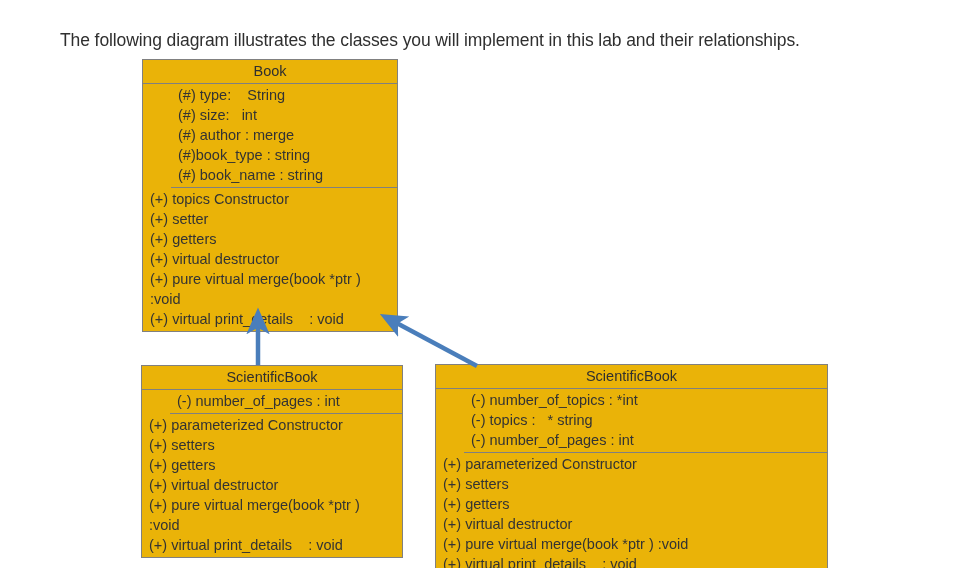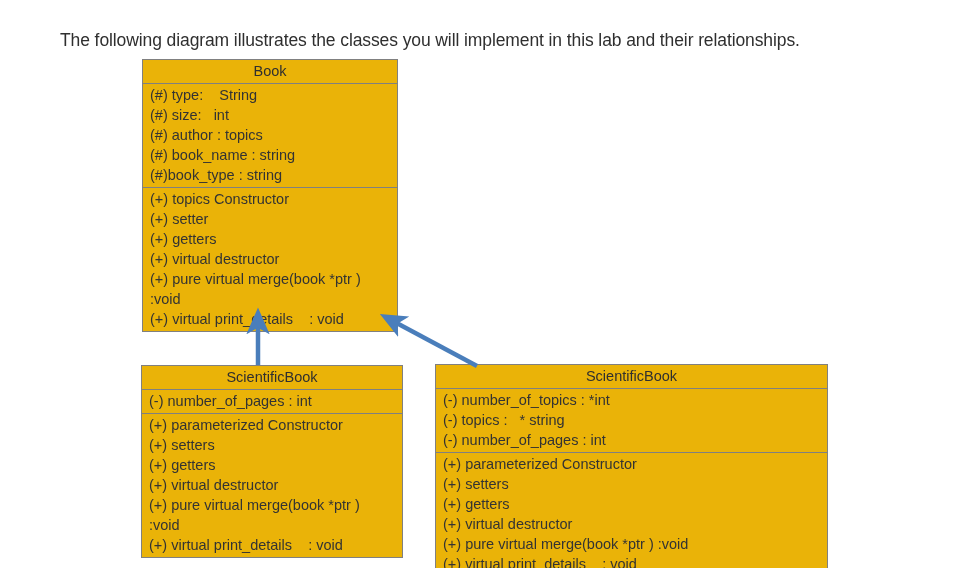--- a/index.html
+++ b/index.html
@@ -42,20 +42,21 @@
     padding: 1px 0 2px 0;
     border-bottom: 1.5px solid #808080;
     font-size: 14.5px;
     color: #2f2f2f;
   }
   .uml-compartment {
     padding: 1px 0 2px 0;
   }
   .uml-compartment.divided {
     border-bottom: 1.5px solid #808080;
+    margin-left: 28px;
   }
   .uml-row {
     padding: 0 4px 0 7px;
     white-space: pre;
     color: #333333;
   }
 
   
   #class-book {
     left: 142px;
@@ -86,23 +87,23 @@
 </head>
 <body>
 
 <div id="intro-text">The following diagram illustrates the classes you will implement in this lab and their relationships.</div>
 
 <div class="uml-class" id="class-book">
   <div class="uml-title">Book</div>
   <div class="uml-compartment divided">
     <div class="uml-row">(#) type:    String</div>
     <div class="uml-row">(#) size:   int</div>
-    <div class="uml-row">(#) author : topics</div>
+    <div class="uml-row">(#) author : merge</div>
+    <div class="uml-row">(#)book_type : string</div>
     <div class="uml-row">(#) book_name : string</div>
-    <div class="uml-row">(#)book_type : string</div>
   </div>
   <div class="uml-compartment">
     <div class="uml-row">(+) topics Constructor</div>
     <div class="uml-row">(+) setter</div>
     <div class="uml-row">(+) getters</div>
     <div class="uml-row">(+) virtual destructor</div>
     <div class="uml-row">(+) pure virtual merge(book *ptr )</div>
     <div class="uml-row">:void</div>
     <div class="uml-row">(+) virtual print_details    : void</div>
   </div>

